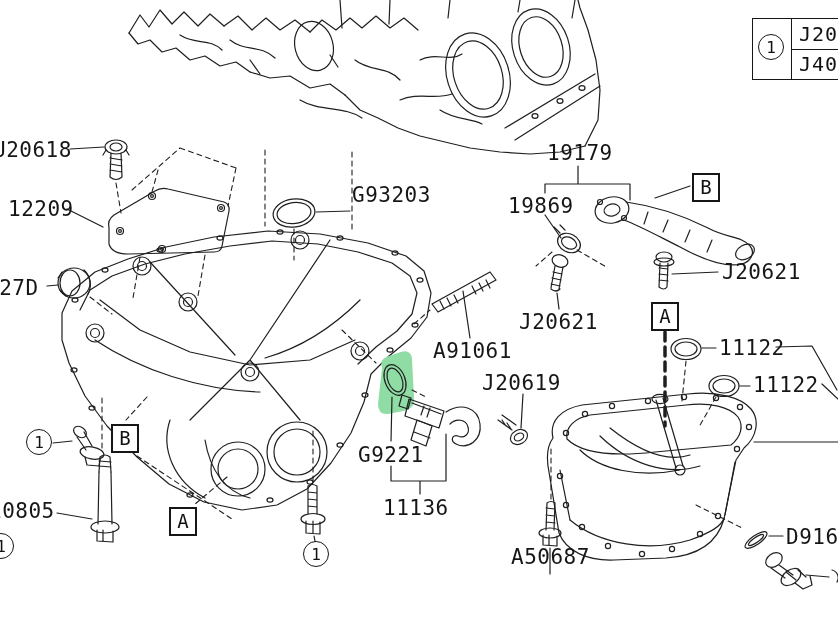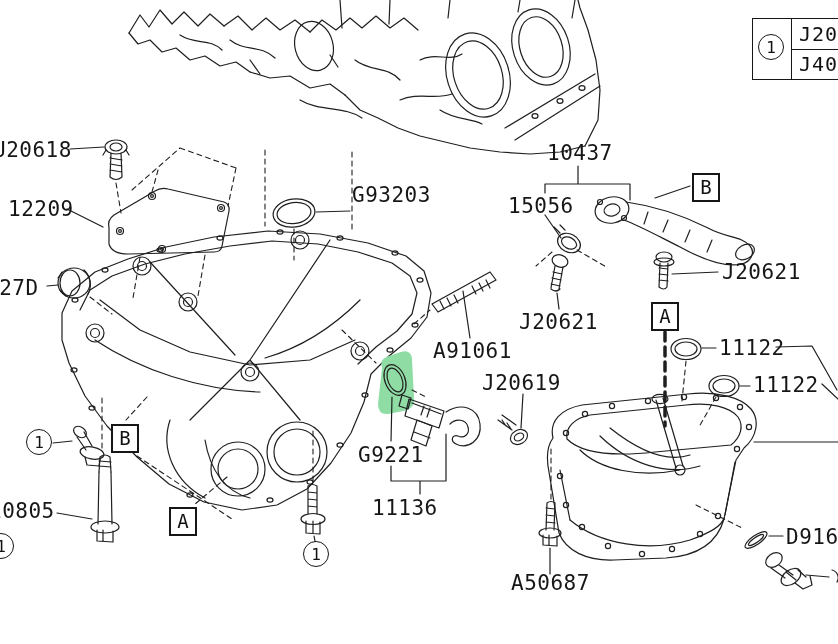--- a/index.html
+++ b/index.html
@@ -312,32 +312,32 @@
       <g stroke-dasharray="5,4" stroke-width="1.1">
           <path d="M313,431 L313,482"></path>
         </g>
     </g>
   </svg>
 
   <div class="lbl" style="left:-7px;top:139px">U20618</div>
   <div class="lbl" style="left:8px;top:198px">12209</div>
   <div class="lbl" style="left:-14px;top:277px">027D</div>
   <div class="lbl" style="left:352px;top:184px">G93203</div>
-  <div class="lbl" style="left:547px;top:142px">10437</div>
-  <div class="lbl" style="left:508px;top:195px">15056</div>
+  <div class="lbl" style="left:547px;top:142px">19179</div>
+  <div class="lbl" style="left:508px;top:195px">19869</div>
   <div class="lbl" style="left:722px;top:261px">J20621</div>
   <div class="lbl" style="left:519px;top:311px">J20621</div>
   <div class="lbl" style="left:433px;top:340px">A91061</div>
   <div class="lbl" style="left:482px;top:372px">J20619</div>
   <div class="lbl" style="left:719px;top:337px">11122</div>
   <div class="lbl" style="left:753px;top:374px">11122</div>
   <div class="lbl" style="left:358px;top:444px">G9221</div>
-  <div class="lbl" style="left:372px;top:497px">11136</div>
+  <div class="lbl" style="left:383px;top:497px">11136</div>
   <div class="lbl" style="left:786px;top:526px">D9160</div>
-  <div class="lbl" style="left:511px;top:572px">A50687</div>
+  <div class="lbl" style="left:511px;top:546px">A50687</div>
   <div class="lbl" style="left:-11px;top:500px">10805</div>
 
   <div class="boxletter" style="left:692px;top:173px">B</div>
   <div class="boxletter" style="left:651px;top:302px">A</div>
   <div class="boxletter" style="left:111px;top:424px">B</div>
   <div class="boxletter" style="left:169px;top:507px">A</div>
 
   <div class="circnum" style="left:26px;top:429px">1</div>
   <div class="circnum" style="left:303px;top:541px">1</div>
   <div class="circnum" style="left:-12px;top:533px">1</div>

